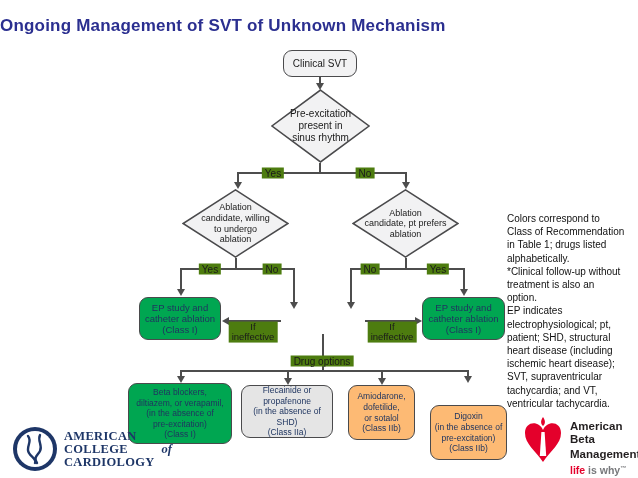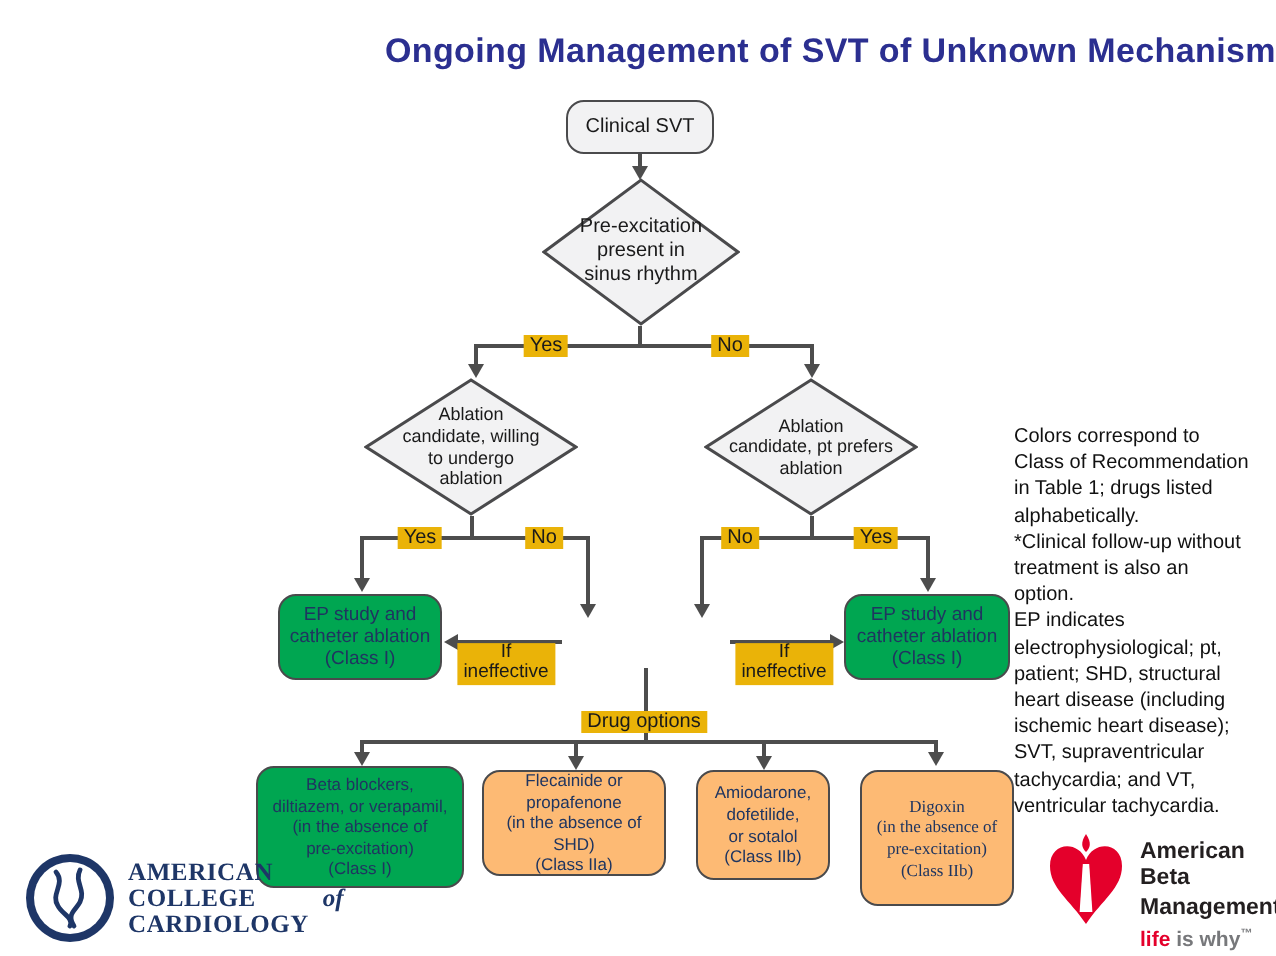--- a/index.html
+++ b/index.html
@@ -1,44 +1,44 @@
 <!DOCTYPE html>
 <html><head>
 <meta charset="utf-8">
 <style>
   html,body{margin:0;padding:0;background:#fff;}
   #canvas{position:relative;width:638px;height:478px;background:#ffffff;overflow:hidden;
           font-family:"Liberation Sans",sans-serif;}
   .abs{position:absolute;}
-  #title{top:16px;left:0;width:638px;text-align:right;font-size:17px;font-weight:bold;
+  #title{top:16px;left:0;width:638px;text-align:left;font-size:17px;font-weight:bold;
          color:#2B2F90;letter-spacing:.2px;}
   
   .node{position:absolute;box-sizing:border-box;border:1.5px solid #4A4A4C;border-radius:9px;
         background:#F2F2F3;display:flex;align-items:center;justify-content:center;
         text-align:center;font-size:10px;line-height:1.18;color:#1A1A1A;white-space:pre-line;}
   .node.pill{border-radius:13px;}
   .node.green{background:#00A651;color:#1F3560;}
-  .node.yellow{background:#fdba74;color:#1F3560;}
+  .node.yellow{background:#e5e5e5;color:#1F3560;}
   .node.orange{background:#fdba74;color:#1F3560;}
   .node.drug{font-size:8.5px;line-height:1.25;}
   
   .diamond{position:absolute;}
   .diamond svg{position:absolute;inset:0;width:100%;height:100%;}
   .diamond .dtext{position:absolute;inset:0;display:flex;align-items:center;justify-content:center;
         text-align:center;font-size:9.5px;line-height:1.18;color:#1A1A1A;white-space:pre-line;}
   
   .vline{position:absolute;width:1.5px;background:#4D4D4D;}
   .hline{position:absolute;height:1.5px;background:#4D4D4D;}
   .ah-d{position:absolute;width:0;height:0;border-left:4px solid transparent;
         border-right:4px solid transparent;border-top:7px solid #4D4D4D;}
   .ah-l{position:absolute;width:0;height:0;border-top:4px solid transparent;
         border-bottom:4px solid transparent;border-right:7px solid #4D4D4D;}
   .ah-r{position:absolute;width:0;height:0;border-top:4px solid transparent;
         border-bottom:4px solid transparent;border-left:7px solid #4D4D4D;}
-  .edge-label{position:absolute;transform:translate(-50%,-50%);background:#eab308;padding:0 3px;
+  .edge-label{position:absolute;transform:translate(-50%,-50%);background:#4d7c0f;padding:0 3px;
         font-size:10px;color:#1A1A1A;white-space:pre-line;text-align:center;line-height:1.1;}
   .edge-label.small{font-size:9.5px;margin-top:11px;}
   
   #sidenote{left:507px;top:212px;width:130px;font-size:10px;line-height:13.2px;color:#111;
         white-space:pre-line;}
   
   #acc{left:12px;top:426px;display:flex;align-items:center;gap:6px;}
   #acc-text{font-family:"Liberation Serif",serif;color:#1E3667;font-weight:bold;
         font-size:12.5px;line-height:13px;letter-spacing:.3px;}
   #acc-text .of{font-style:italic;font-weight:bold;text-transform:none;letter-spacing:0;margin-left:30px;}
@@ -155,21 +155,21 @@
 pre-excitation)
 (Class I)</div>
   <div class="node yellow drug" style="left:241px;top:385px;width:92px;height:53px;">Flecainide or
 propafenone
 (in the absence of SHD)
 (Class IIa)</div>
   <div class="node orange drug" style="left:348px;top:385px;width:67px;height:55px;">Amiodarone,
 dofetilide,
 or sotalol
 (Class IIb)</div>
-  <div class="node orange drug" style="left:430px;top:385px;width:77px;height:68px;font-family:Liberation Serif, serif;">Digoxin
+  <div class="node orange drug" style="left:430px;top:405px;width:77px;height:55px;">Digoxin
 (in the absence of
 pre-excitation)
 (Class IIb)</div>
 
   <div id="sidenote" class="abs">Colors correspond to
 Class of Recommendation
 in Table 1; drugs listed
 alphabetically.
 *Clinical follow-up without
 treatment is also an

